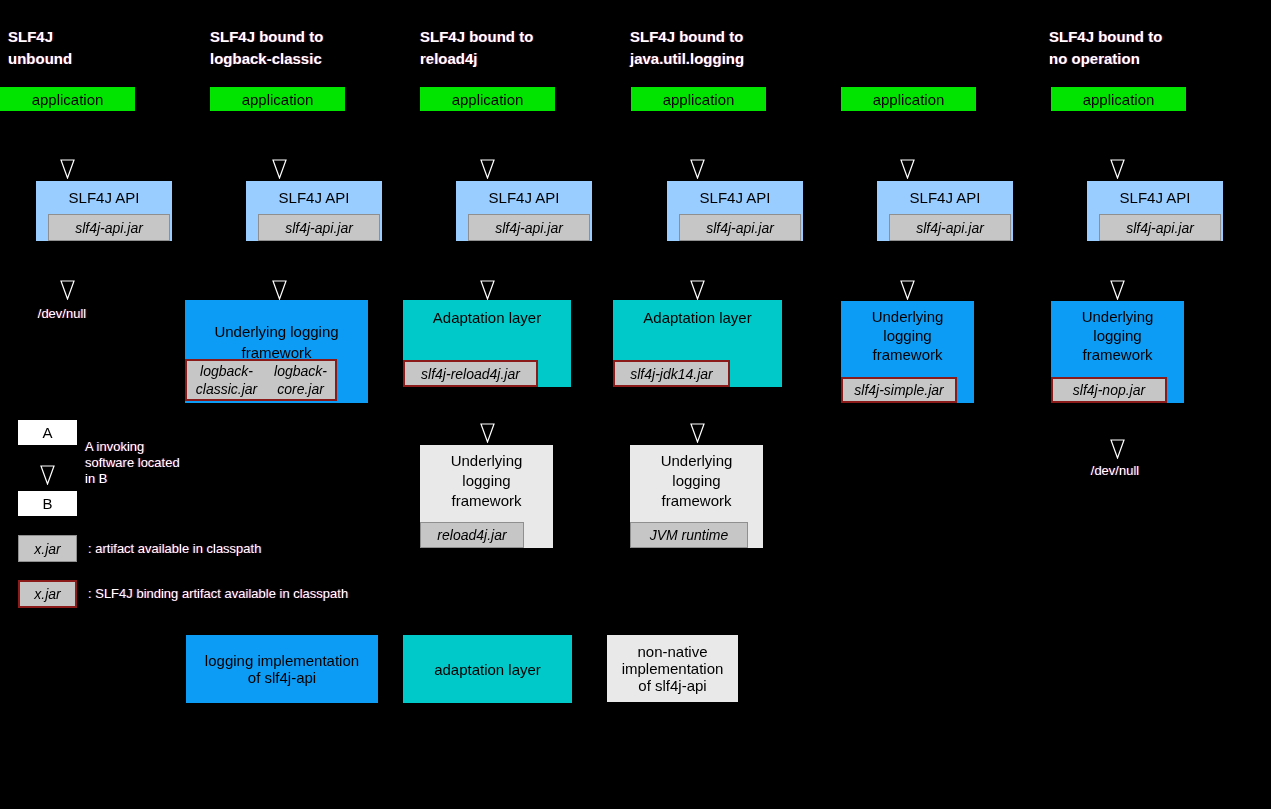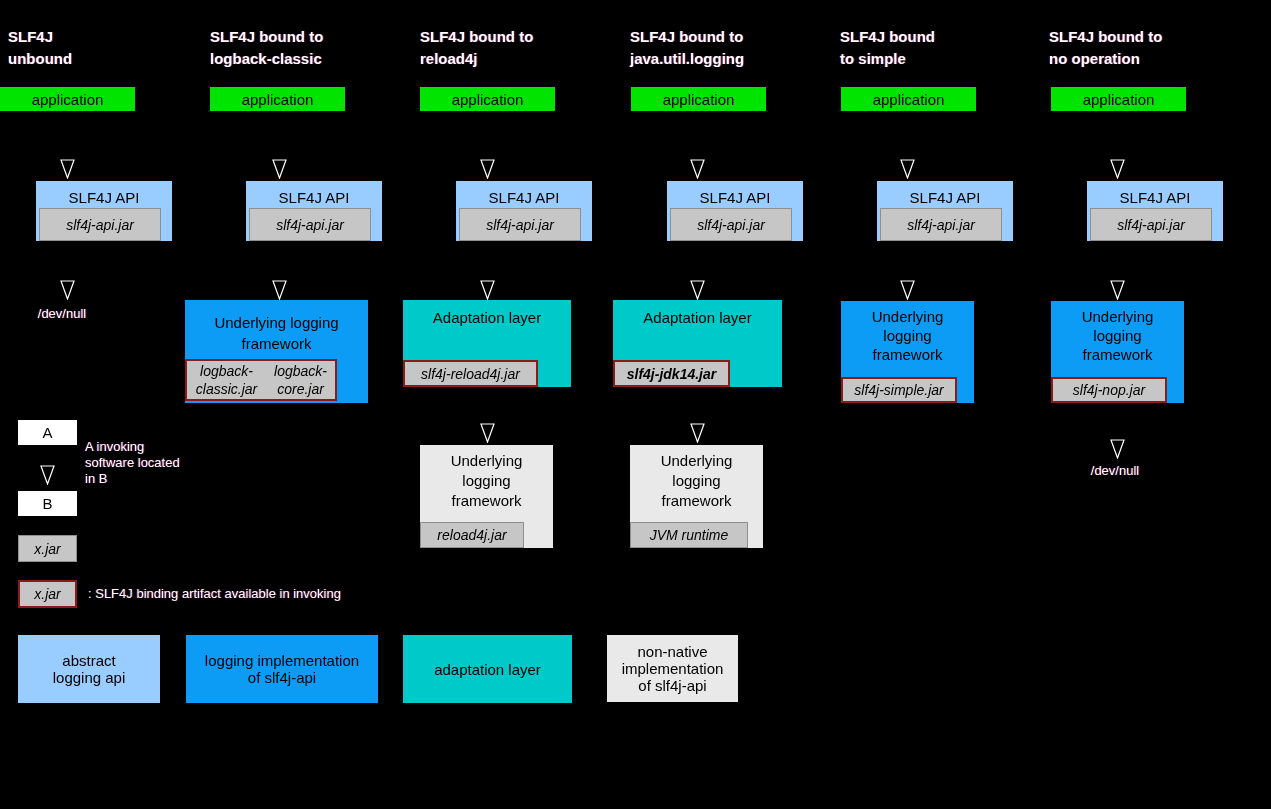--- a/index.html
+++ b/index.html
@@ -23,21 +23,21 @@
   .whitebox{background:var(--white);}
   .app{top:87px;width:135px;height:24px;}
   .api{top:181px;width:136px;height:60px;margin-left:36px;}
   .api-label{height:33px;line-height:33px;}
   .jar{
     position:absolute;box-sizing:border-box;background:var(--jargray);
     border:1px solid var(--jarborder);font-style:italic;font-size:14px;color:#000;
     display:flex;align-items:center;justify-content:center;text-align:center;
   }
   .jar.binding{border:2px solid var(--bindingred);}
-  .apijar{left:3px;bottom:0;width:122px;height:33px;}
+  .apijar{left:12px;bottom:0;width:122px;height:27px;}
   .arrow{position:absolute;width:15px;height:20px;}
   .wtext{position:absolute;color:#fff;font-size:13px;line-height:16px;}
   .lines2 .ln{line-height:21px;}
   .lines3 .ln{line-height:19px;}
   .keybox{position:absolute;box-sizing:border-box;color:#000;font-size:15px;
     display:flex;flex-direction:column;align-items:center;justify-content:center;text-align:center;}
 </style>
 </head>
 <body>
 
@@ -52,24 +52,20 @@
     <div>logback-classic</div>
   </div>
   <div class="title fr" style="left:420px;top:26px;">
     <div>SLF4J bound to</div>
     <div>reload4j</div>
   </div>
   <div class="title fr" style="left:630px;top:26px;">
     <div>SLF4J bound to</div>
     <div>java.util.logging</div>
   </div>
-  <div class="title fr" style="left:840px;top:26px;">
-    <div>SLF4J bound</div>
-    <div>to simple</div>
-  </div>
   <div class="title fr" style="left:1049px;top:26px;">
     <div>SLF4J bound to</div>
     <div>no operation</div>
   </div>
 
   <div class="box green app flexc" style="left:0px;">
       <span>application</span>
     </div>
   <div class="box green app flexc" style="left:210px;">
       <span>application</span>
@@ -157,21 +153,21 @@
       </svg></div>
   <div class="arrow" style="left:900px;top:280px;"><svg width="15" height="20">
         <polygon points="1,1 14,1 7.5,19" fill="none" stroke="#fff" stroke-width="1.2"></polygon>
       </svg></div>
   <div class="arrow" style="left:1110px;top:280px;"><svg width="15" height="20">
         <polygon points="1,1 14,1 7.5,19" fill="none" stroke="#fff" stroke-width="1.2"></polygon>
       </svg></div>
 
   <div class="wtext fr" style="left:12px;top:306px;width:100px;text-align:center;">/dev/null</div>
 
-  <div class="box blue lines2" style="left:185px;top:300px;width:183px;height:103px;padding-top:12px;">
+  <div class="box blue lines2" style="left:185px;top:300px;width:183px;height:103px;padding-top:21px;">
     <div class="ln">Underlying logging</div>
     <div class="ln">framework</div>
     <div class="jar binding" style="left:0;bottom:2px;width:152px;height:42px;flex-direction:row;">
       <div style="line-height:18px;">logback-classic.jar</div>
       <div style="line-height:18px;">logback-core.jar</div>
     </div>
   </div>
 
   <div class="box teal" style="left:403px;top:300px;width:168px;height:87px;padding-top:9px;">
     <div>Adaptation layer</div>
@@ -186,21 +182,21 @@
     <div class="ln" style="line-height:20px;">Underlying</div>
     <div class="ln" style="line-height:20px;">logging</div>
     <div class="ln" style="line-height:20px;">framework</div>
     <div class="jar" style="left:0;bottom:0;width:104px;height:26px;">
         <span>reload4j.jar</span>
       </div>
   </div>
 
   <div class="box teal" style="left:613px;top:300px;width:169px;height:87px;padding-top:9px;">
     <div>Adaptation layer</div>
-    <div class="jar binding" style="left:0;bottom:0;width:117px;height:27px;font-weight:bold;">
+    <div class="jar binding" style="left:0;bottom:0;width:117px;height:27px;">
         <span>slf4j-jdk14.jar</span>
       </div>
   </div>
   <div class="arrow" style="left:690px;top:423px;"><svg width="15" height="20">
         <polygon points="1,1 14,1 7.5,19" fill="none" stroke="#fff" stroke-width="1.2"></polygon>
       </svg></div>
   <div class="box lgray lines3" style="left:630px;top:445px;width:133px;height:103px;padding-top:6px;">
     <div class="ln" style="line-height:20px;">Underlying</div>
     <div class="ln" style="line-height:20px;">logging</div>
     <div class="ln" style="line-height:20px;">framework</div>
@@ -242,29 +238,26 @@
     </div>
   <div class="wtext fr" style="left:85px;top:439px;">
     <div>A invoking</div>
     <div>software located</div>
     <div>in B</div>
   </div>
 
   <div class="jar" style="left:18px;top:535px;width:59px;height:27px;">
       <span>x.jar</span>
     </div>
+  <div class="wtext fr" style="left:88px;top:535px;height:27px;display:flex;align-items:center;">: artifact available in classpath</div>
   <div class="jar binding" style="left:18px;top:580px;width:59px;height:28px;">
       <span>x.jar</span>
     </div>
-  <div class="wtext fr" style="left:88px;top:580px;height:28px;display:flex;align-items:center;">: SLF4J binding artifact available in invoking</div>
-
-  <div class="keybox lblue" style="left:18px;top:635px;width:142px;height:68px;">
-    <div>abstract</div>
-    <div>logging api</div>
-  </div>
+  <div class="wtext fr" style="left:88px;top:580px;height:28px;display:flex;align-items:center;">: SLF4J binding artifact available in classpath</div>
+
   <div class="keybox blue" style="left:186px;top:635px;width:192px;height:68px;">
     <div>logging implementation</div>
     <div>of slf4j-api</div>
   </div>
   <div class="keybox teal" style="left:403px;top:635px;width:169px;height:68px;">
     <div>adaptation layer</div>
   </div>
   <div class="keybox lgray" style="left:607px;top:635px;width:131px;height:67px;">
     <div>non-native</div>
     <div>implementation</div>

